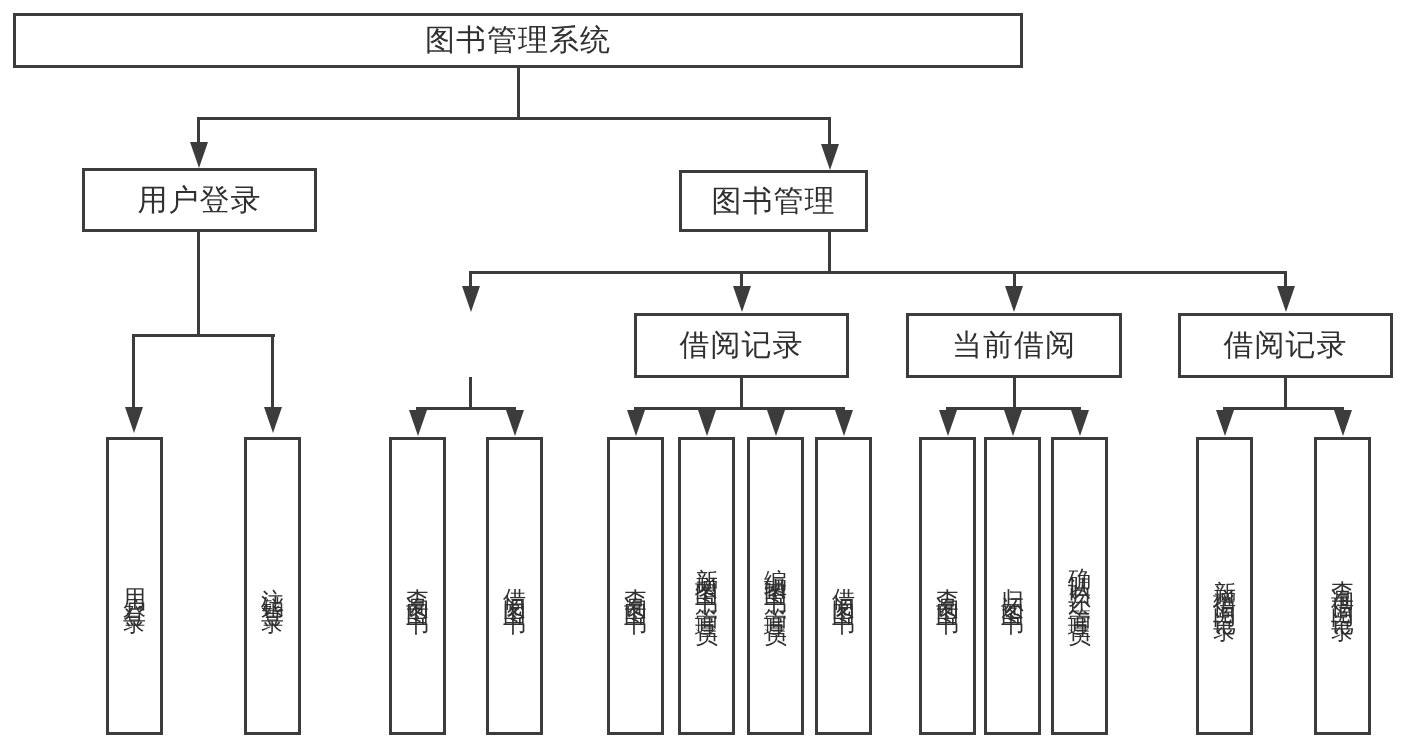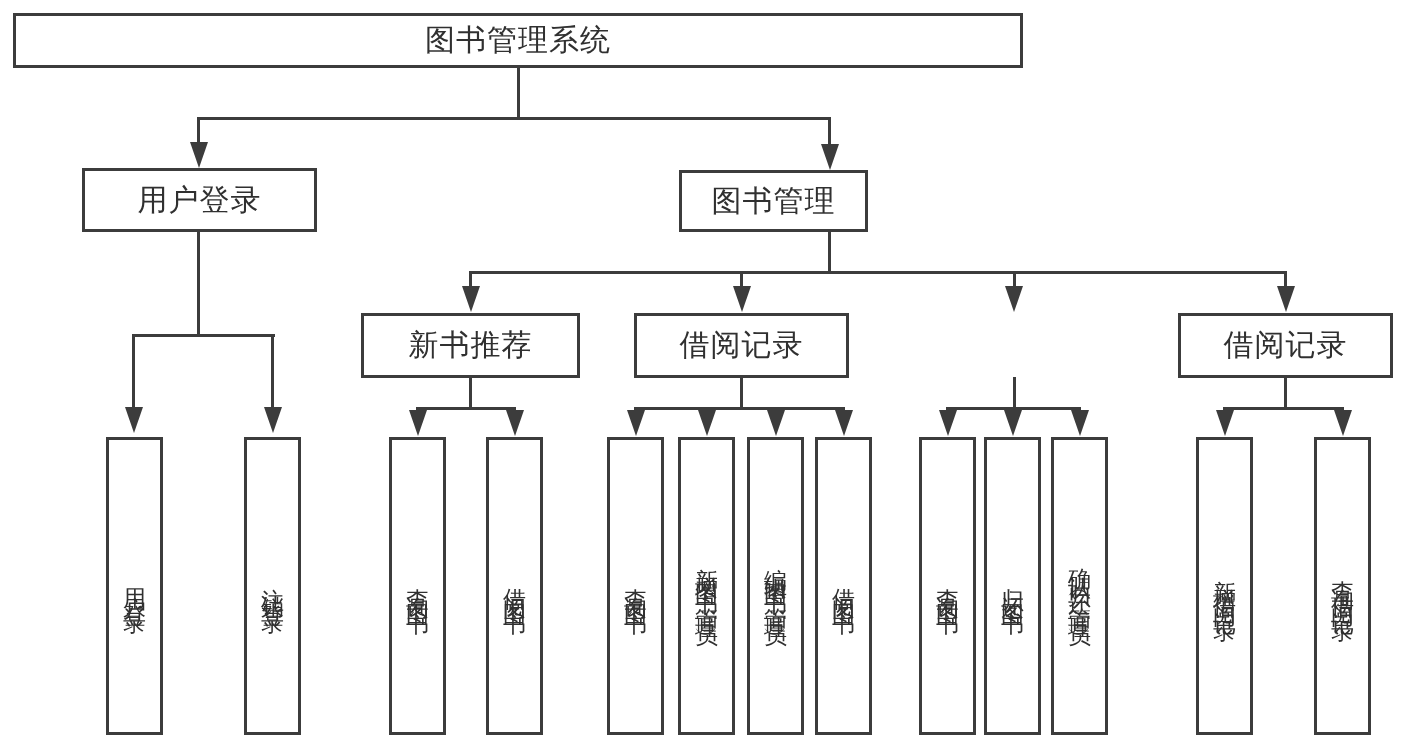--- a/index.html
+++ b/index.html
@@ -165,22 +165,22 @@
   <div class="line" id="ge-v"></div>
   <div class="line" id="ge-h"></div>
   <div class="tri" id="ge-t1"></div>
   <div class="tri" id="ge-t2"></div>
 
   <div class="box hbox" id="n-root">图书管理系统</div>
 
   <div class="box hbox" id="n-user-login">用户登录</div>
   <div class="box hbox" id="n-book-mgmt">图书管理</div>
 
-  <div class="box hbox" id="n-new-book">新书推荐</div>
   <div class="box hbox" id="n-book-borrow">借阅记录</div>
+  <div class="box hbox" id="n-current-borrow">当前借阅</div>
   <div class="box hbox" id="n-borrow-record">借阅记录</div>
 
   <div class="box vbox leaf" id="n-a1">用户登录</div>
   <div class="box vbox leaf" id="n-a2">注销登录</div>
 
   <div class="box vbox leaf" id="n-b1">查询图书</div>
   <div class="box vbox leaf" id="n-b2">借阅图书</div>
 
   <div class="box vbox leaf" id="n-c1">查询图书</div>
   <div class="box vbox leaf" id="n-c2">新增图书（管理员）</div>

